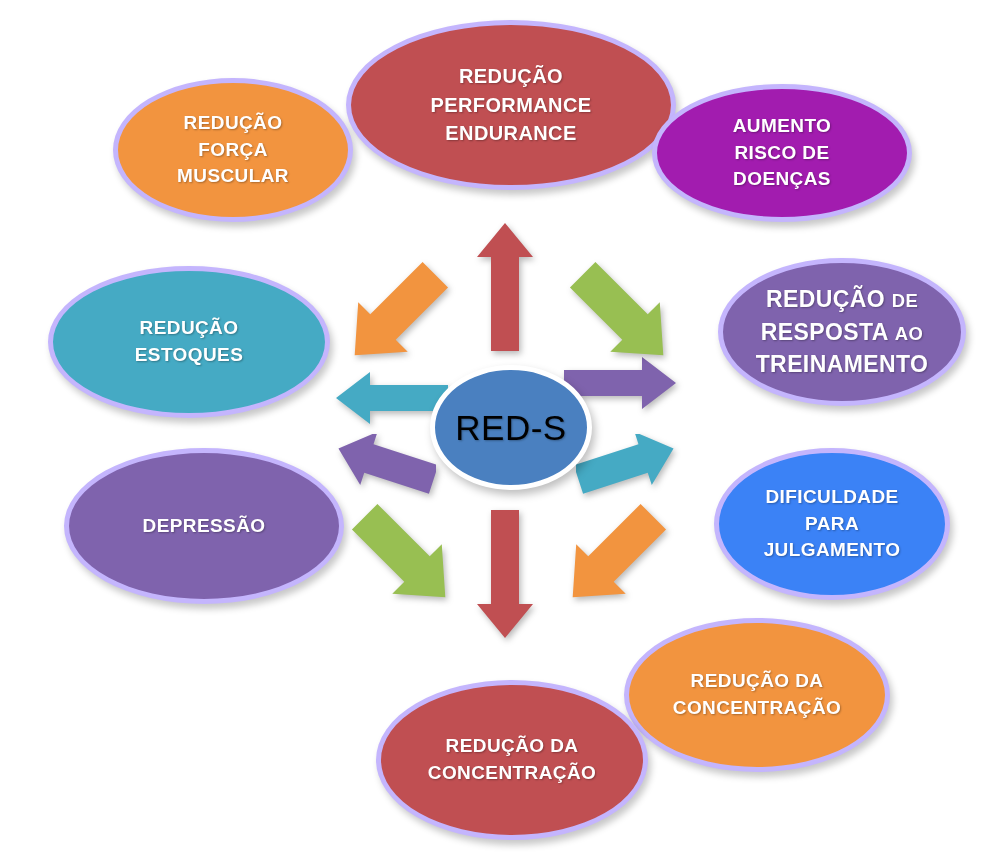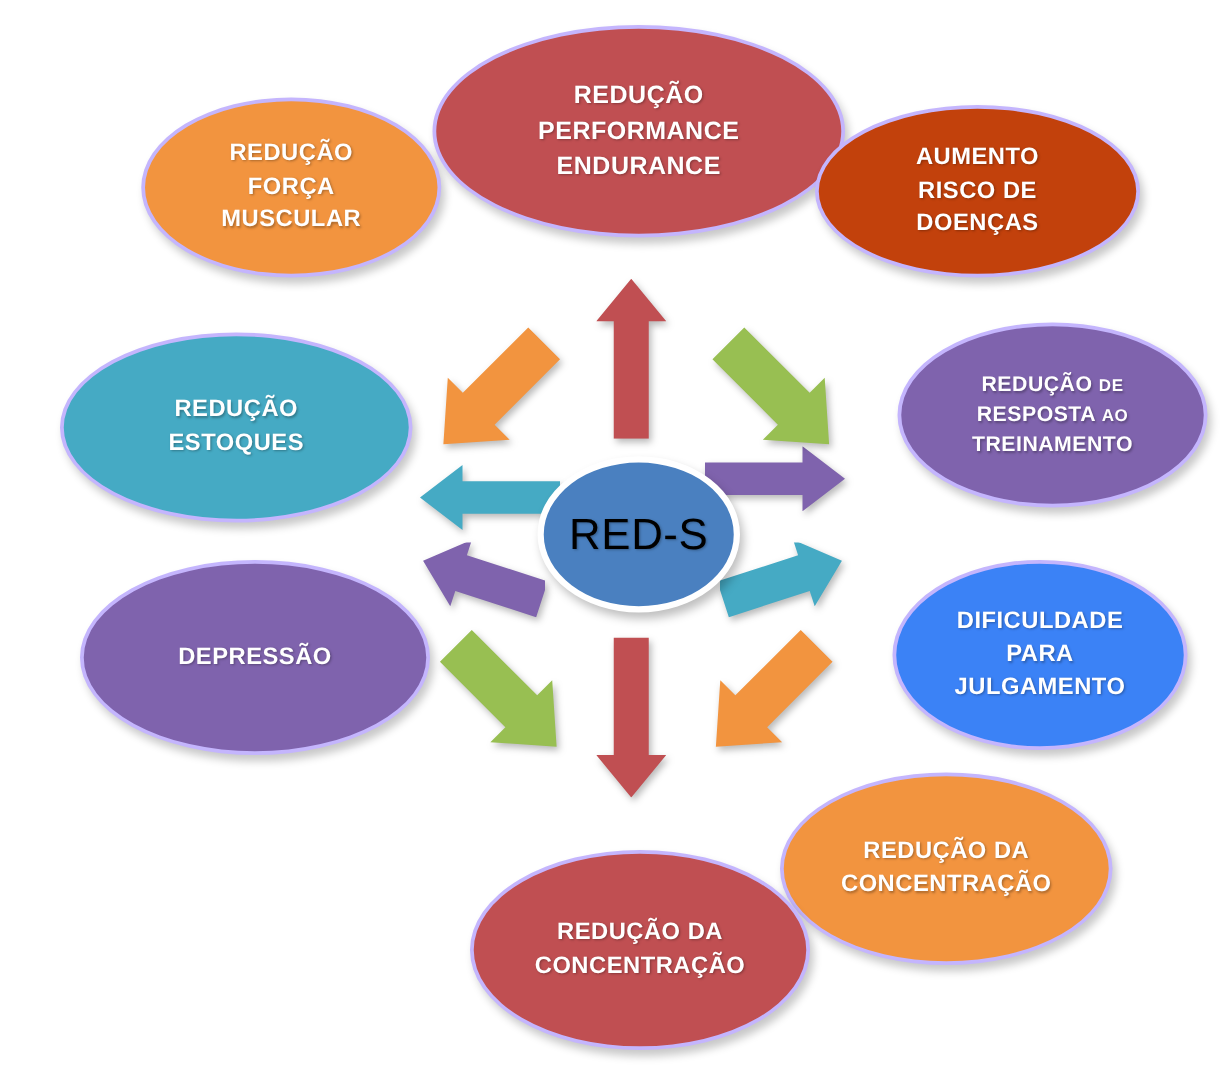--- a/index.html
+++ b/index.html
@@ -13,21 +13,21 @@
   #canvas {
     position: relative;
     width: 984px;
     height: 857px;
     background: #ffffff;
     overflow: hidden;
   }
   .node {
     position: absolute;
     border-radius: 50%;
-    border: 3px solid #c4b5fd;
+    border: 5px solid #c4b5fd;
     box-sizing: border-box;
     box-shadow: 3px 5px 7px rgba(0,0,0,0.22);
     display: flex;
     flex-direction: column;
     align-items: center;
     justify-content: center;
     text-align: center;
     color: #ffffff;
     font-weight: bold;
     letter-spacing: 0.4px;
@@ -126,27 +126,27 @@
     <span class="line">FORÇA</span>
     <span class="line">MUSCULAR</span>
   </div>
 
   <div class="node" style="left:346px; top:20px; width:330px; height:170px; background:#C04F52; font-size:20px;">
     <span class="line">REDUÇÃO</span>
     <span class="line">PERFORMANCE</span>
     <span class="line">ENDURANCE</span>
   </div>
 
-  <div class="node" style="left:652px; top:84px; width:260px; height:138px; background:#c2410c; font-size:19px;">
+  <div class="node" style="left:652px; top:84px; width:260px; height:138px; background:#a21caf; font-size:19px;">
     <span class="line">AUMENTO</span>
     <span class="line">RISCO DE</span>
     <span class="line">DOENÇAS</span>
   </div>
 
-  <div class="node" style="left:718px; top:258px; width:248px; height:148px; background:#7F63AD; font-size:17px;">
+  <div class="node" style="left:718px; top:258px; width:248px; height:148px; background:#7F63AD; font-size:23px;">
     <span class="line">
       <span><span>REDUÇÃO</span> <span class="small">DE</span></span>
     </span>
     <span class="line">
       <span><span>RESPOSTA</span> <span class="small">AO</span></span>
     </span>
     <span class="line">
       <span><span>TREINAMENTO</span></span>
     </span>
   </div>

